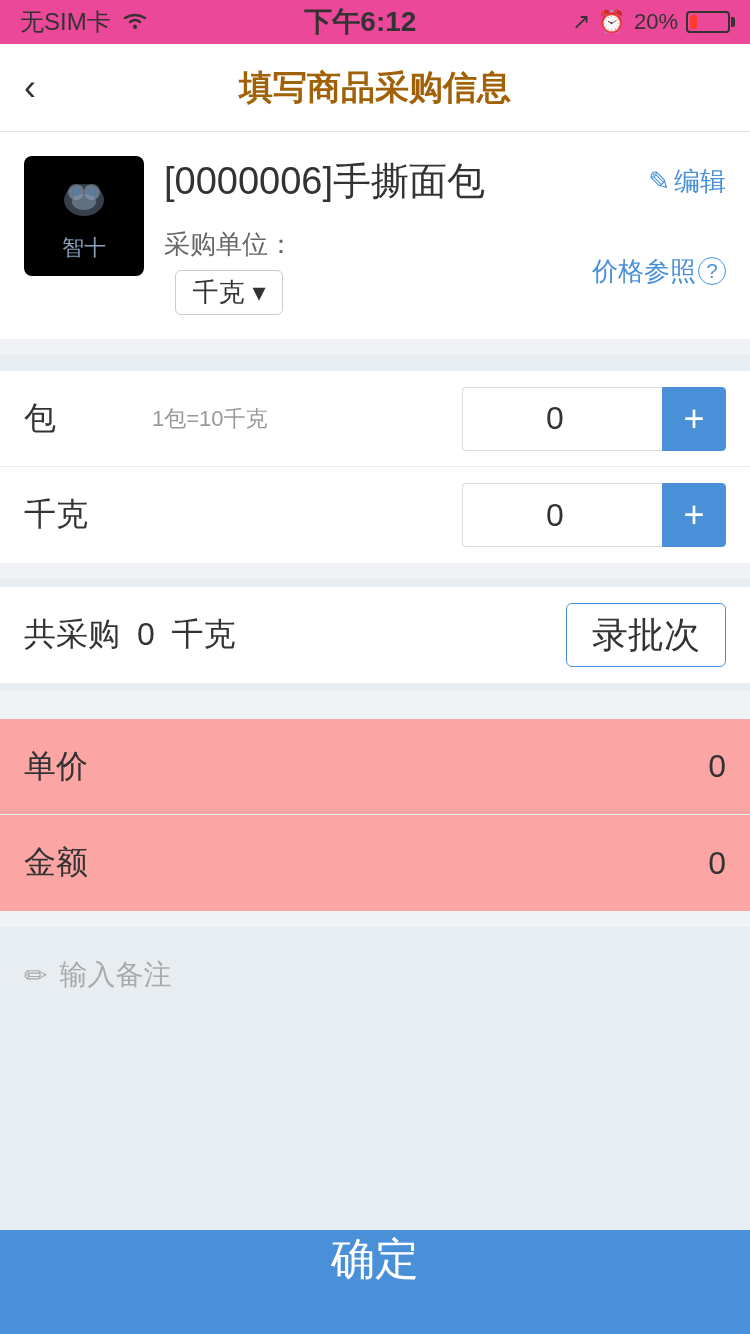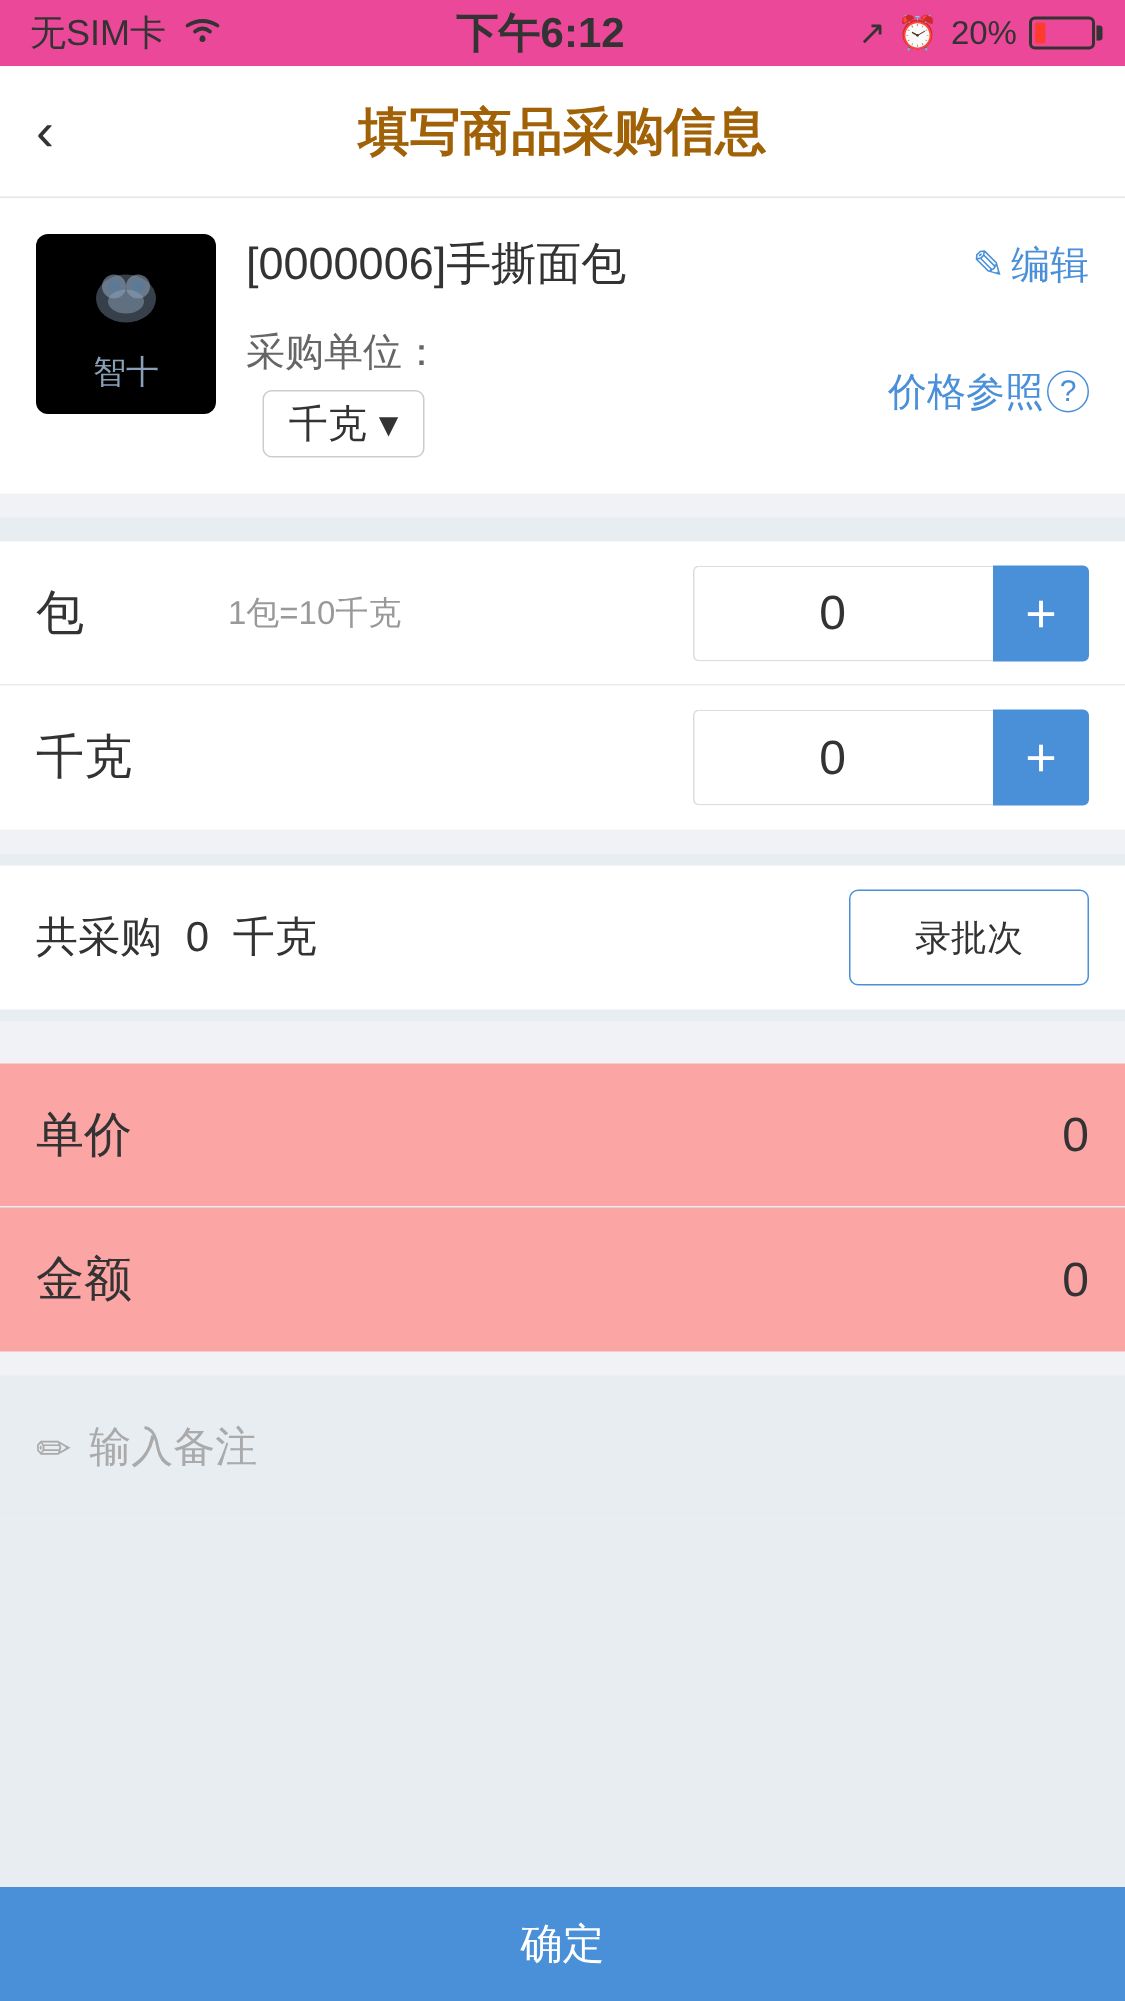--- a/index.html
+++ b/index.html
@@ -108,21 +108,21 @@
     }
     .product-info {
       flex: 1;
     }
     .product-name-row {
       display: flex;
       align-items: center;
       justify-content: space-between;
     }
     .product-name {
-      font-size: 30px;
+      font-size: 38px;
       font-weight: 500;
       color: #333;
     }
     .edit-btn {
       font-size: 26px;
       color: #4a90d9;
       display: flex;
       align-items: center;
       gap: 4px;
     }
@@ -221,32 +221,32 @@
       background: #fff;
       margin-top: 16px;
     }
     .summary-row {
       display: flex;
       align-items: center;
       padding: 0 24px;
       height: 96px;
     }
     .summary-text {
-      font-size: 28px;
+      font-size: 32px;
       color: #333;
     }
     .batch-btn {
       margin-left: auto;
       width: 160px;
       height: 64px;
       border: 1.5px solid #4a90d9;
       border-radius: 6px;
       background: #fff;
       color: #333;
-      font-size: 24px;
+      font-size: 36px;
       display: flex;
       align-items: center;
       justify-content: center;
       cursor: pointer;
     }
 
     
     .price-section {
       background: #fca5a5;
       margin-top: 28px;
@@ -296,27 +296,26 @@
       background: #e8edf2;
       min-height: 280px;
     }
 
     
     .confirm-btn {
       position: fixed;
       bottom: 0;
       left: 0;
       width: 750px;
-      height: 76px;
+      height: 104px;
       background: #4a90d9;
       color: #fff;
-      font-size: 28px;
+      font-size: 44px;
       font-weight: 500;
       display: flex;
-      align-items: center;
       justify-content: center;
       cursor: pointer;
       border: none;
     }
 
     .page-wrapper {
       display: flex;
       flex-direction: column;
       min-height: 1334px;
       padding-bottom: 96px;

